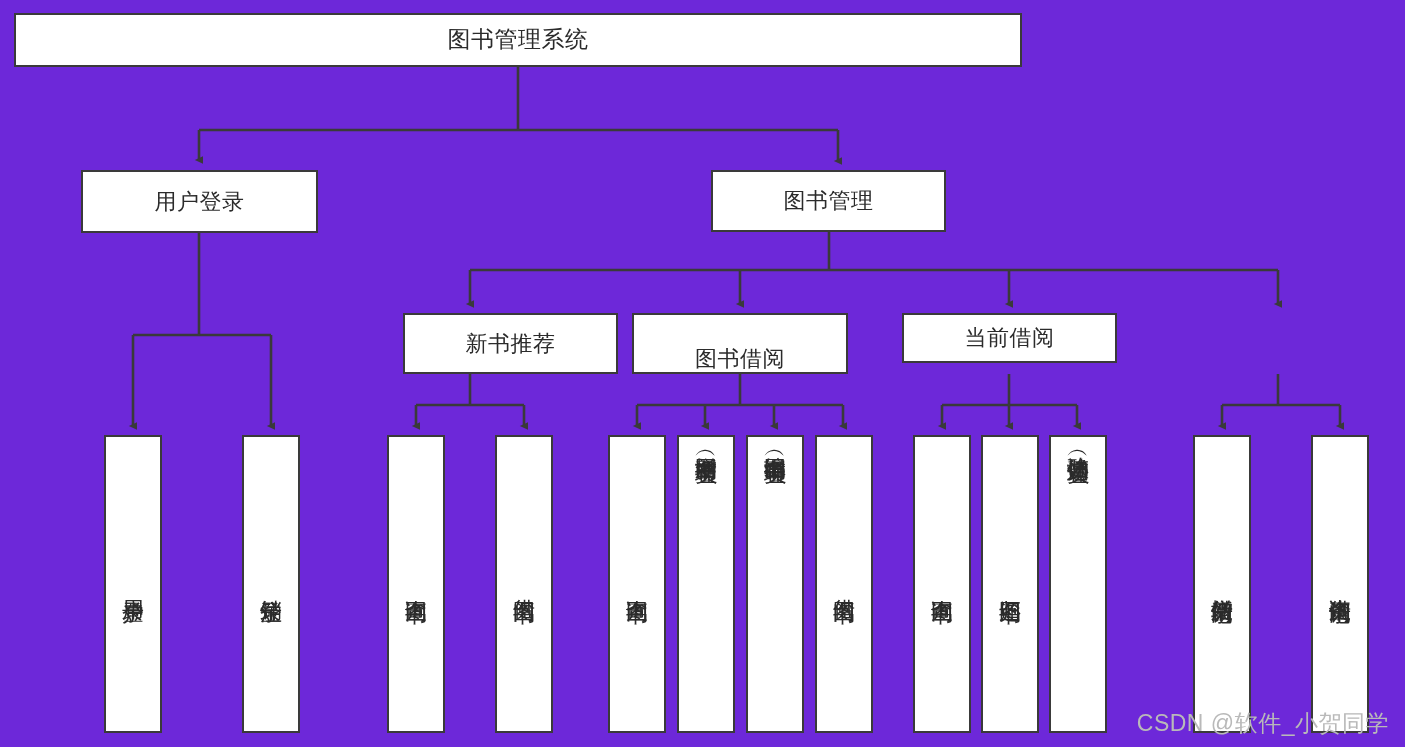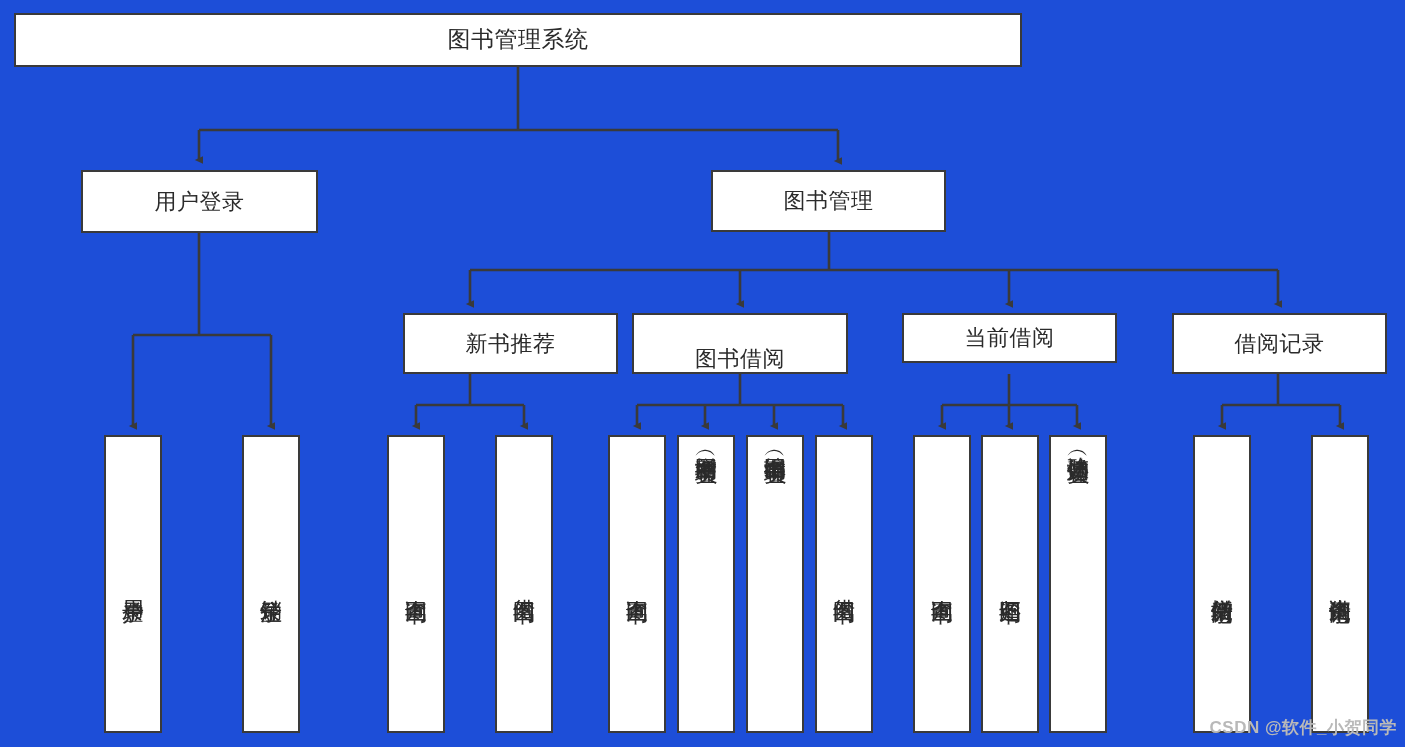--- a/index.html
+++ b/index.html
@@ -1,21 +1,21 @@
 <!DOCTYPE html>
 <html><head>
 <meta charset="utf-8">
 <style>
   html,body{margin:0;padding:0;background:#ffffff;}
   body{
     width:1405px;height:747px;
     font-family:"Liberation Sans","DejaVu Sans",sans-serif;
     overflow:hidden;
   }
-  #diagram-root{position:relative;width:1405px;height:747px;background:#1d4ed8;}
+  #diagram-root{position:relative;width:1405px;height:747px;background:#6d28d9;}
   svg.edges{position:absolute;left:0;top:0;width:1405px;height:747px;}
 
   .node{
     position:absolute;
     box-sizing:border-box;
     background:#ffffff;
     border:2.5px solid #3a3a3a;
     display:flex;
     align-items:center;
     justify-content:center;
@@ -40,27 +40,26 @@
     writing-mode:vertical-rl;
     text-orientation:upright;
     font-size:22px;
     letter-spacing:1px;
     line-height:1;
   }
   .node.vert.centered{align-items:center;padding-top:0;}
 
   #watermark{
     position:absolute;
-    right:8px;bottom:8px;
-    font-size:17px;
+    right:16px;bottom:8px;
+    font-size:23px;
     color:#b9b9b9;
     letter-spacing:0.5px;
     white-space:nowrap;
     pointer-events:none;
-    font-weight:bold;
   }
 </style>
 </head>
 <body>
 
 <div id="diagram-root">
 
   <svg class="edges" viewBox="0 0 1405 747" xmlns="http://www.w3.org/2000/svg">
     <defs>
       <marker id="arrow" markerWidth="9" markerHeight="9" refX="4.2" refY="4.4" orient="auto" markerUnits="userSpaceOnUse">
@@ -124,23 +123,20 @@
 
   <div class="node horiz" style="left:363px;top:313px;width:215px;height:61px;margin-left:40px;">
     <span class="label">新书推荐</span>
   </div>
   <div class="node horiz" style="left:632px;top:313px;width:216px;height:61px;align-items:flex-end;">
     <span class="label">图书借阅</span>
   </div>
   <div class="node horiz" style="left:902px;top:313px;width:215px;height:50px;">
     <span class="label">当前借阅</span>
   </div>
-  <div class="node horiz" style="left:1172px;top:313px;width:215px;height:61px;">
-    <span class="label">借阅记录</span>
-  </div>
 
   <div class="node vert centered" style="left:104px;top:435px;width:58px;height:298px;">
     <span class="label">用户登录</span>
   </div>
   <div class="node vert centered" style="left:242px;top:435px;width:58px;height:298px;">
     <span class="label">注销登录</span>
   </div>
 
   <div class="node vert centered" style="left:387px;top:435px;width:58px;height:298px;">
     <span class="label">查询图书</span>

